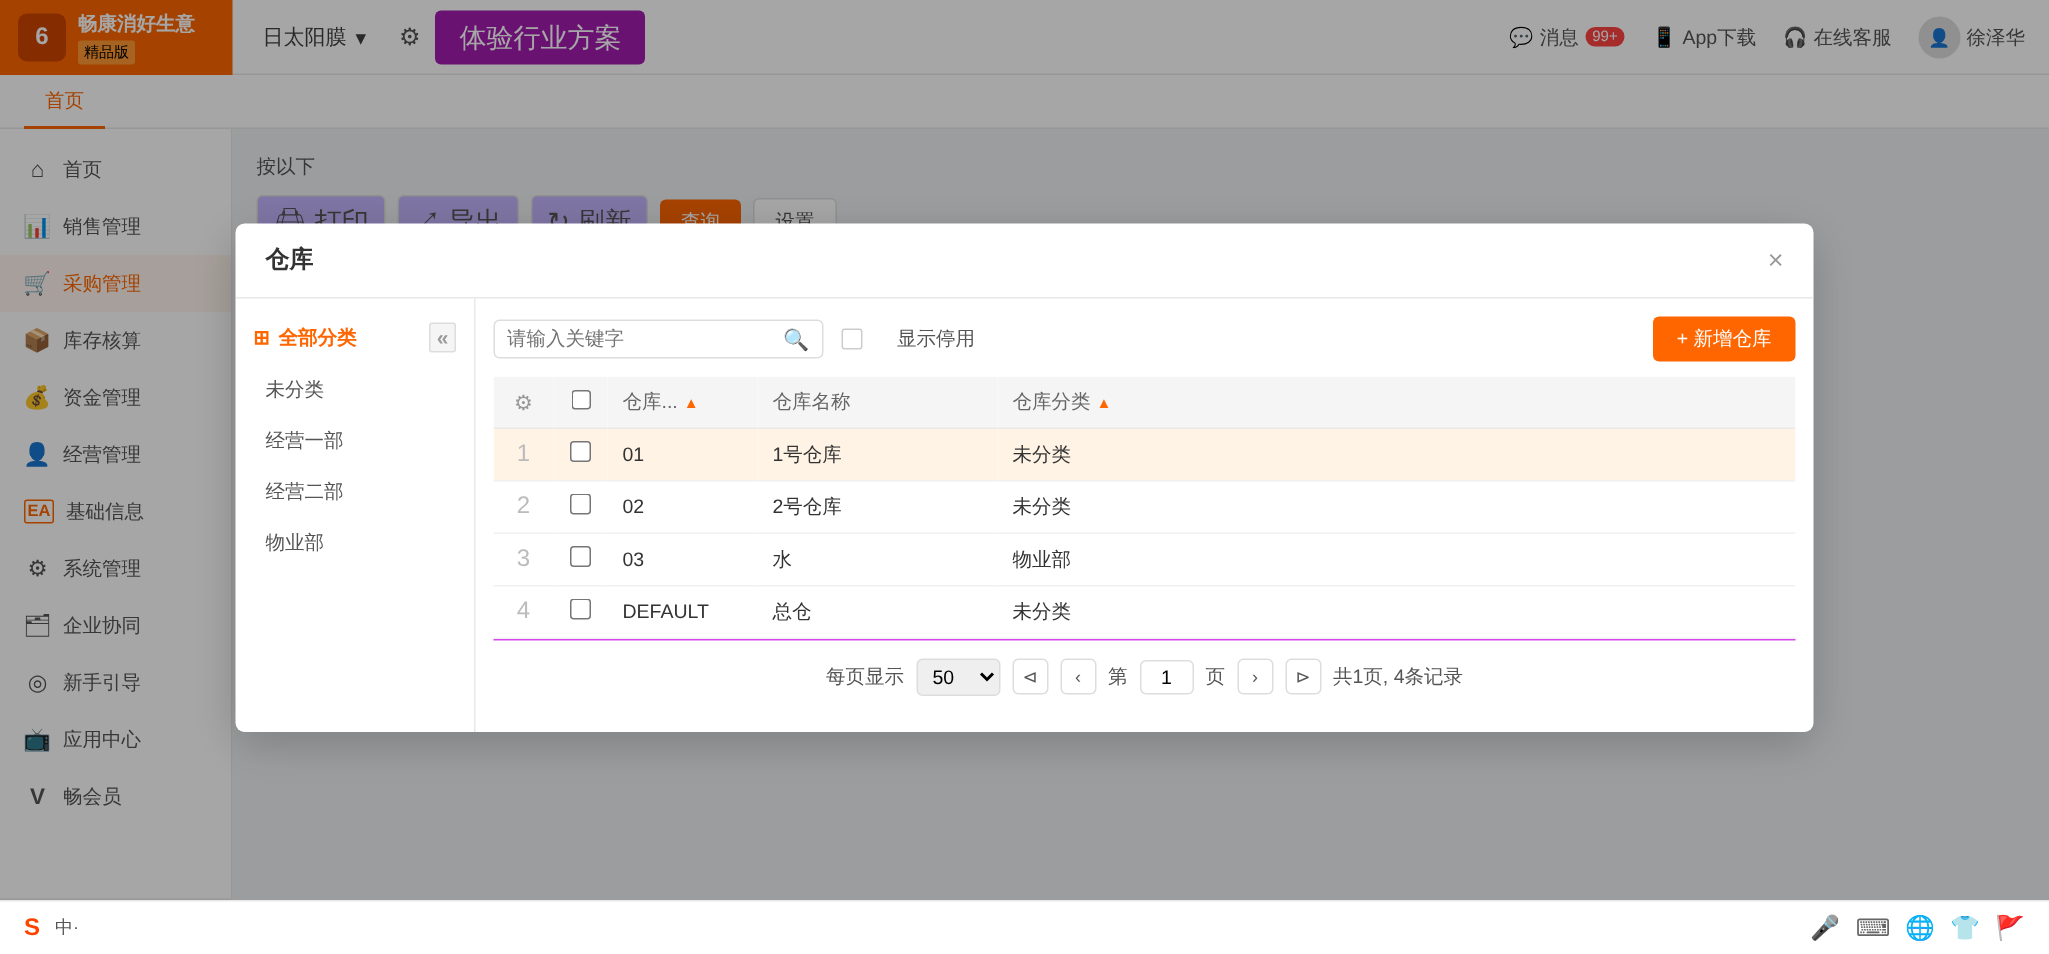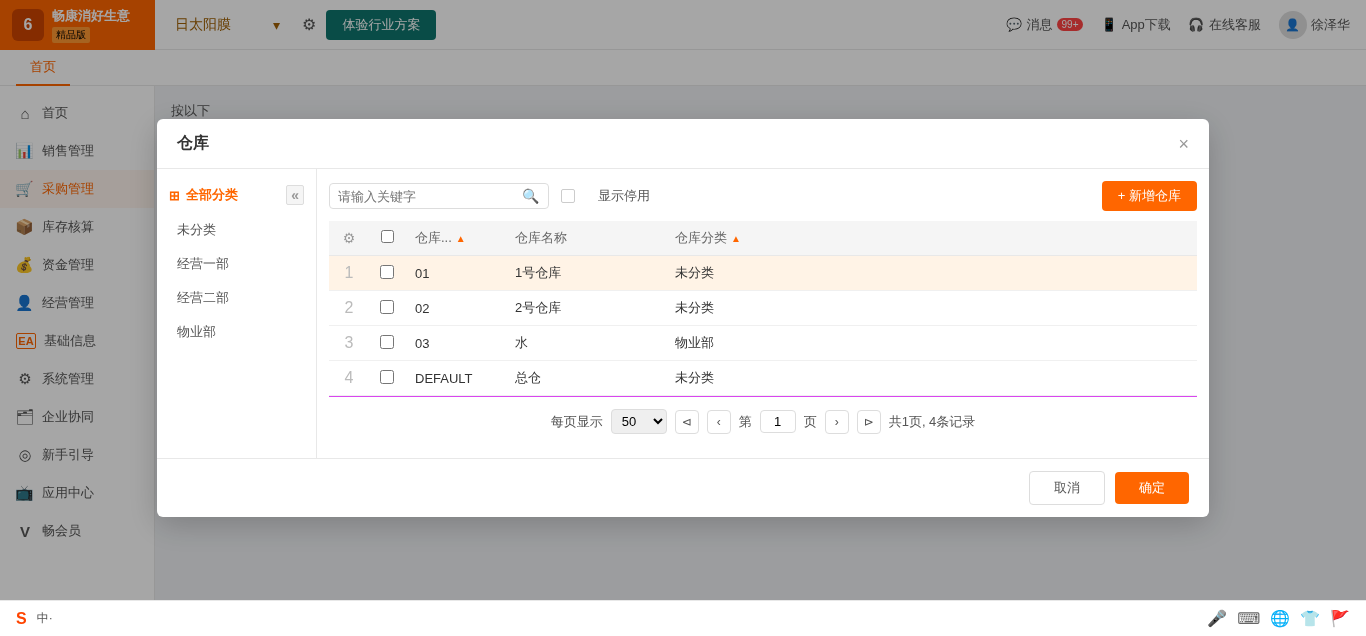--- a/index.html
+++ b/index.html
@@ -28,27 +28,27 @@
     .logo-icon {
       width: 32px; height: 32px;
       background: #cc4400;
       border-radius: 6px;
       display: flex; align-items: center; justify-content: center;
       color: #fff; font-weight: bold; font-size: 16px; margin-right: 8px;
     }
     .logo-badge { font-size: 10px; background: #ff9933; padding: 1px 4px; border-radius: 2px; margin-top: 2px; display: inline-block; }
     .header-store {
       display: flex; align-items: center; margin-left: 20px;
-      color: #a16207; font-size: 14px; cursor: pointer; gap: 36px;
+      color: #404040; font-size: 14px; cursor: pointer;
     }
     .header-store span { margin-right: 6px; }
     .header-actions { display: flex; align-items: center; margin-left: 16px; gap: 10px; }
     .btn-try {
-      background: #0f766e; color: #fff; border: none; border-radius: 4px;
-      padding: 6px 16px; cursor: pointer; font-size: 13px;
+      background: #a21caf; color: #fff; border: none; border-radius: 4px;
+      padding: 6px 16px; cursor: pointer; font-size: 18px;
     }
     .header-right { margin-left: auto; display: flex; align-items: center; gap: 18px; }
     .header-icon-item { display: flex; align-items: center; gap: 4px; cursor: pointer; color: #555; font-size: 13px; }
     .badge-red { background: #ff4444; color: #fff; border-radius: 10px; font-size: 10px; padding: 1px 5px; }
     .header-avatar { width: 28px; height: 28px; border-radius: 50%; background: #ddd; display: flex; align-items: center; justify-content: center; }
 
     
     .nav-tabs {
       height: 36px;
       background: #fff;
@@ -492,24 +492,20 @@
           <span>第</span>
           <input class="page-input" type="text" value="1" style="">
           <span>页</span>
           <button class="page-btn">›</button>
           <button class="page-btn">⊳</button>
           <span>共1页, 4条记录</span>
         </div>
       </div>
     </div>
 
-    <div class="modal-footer">
-      <button class="btn-cancel">取消</button>
-      <button class="btn-confirm">确定</button>
-    </div>
   </div>
 </div>
 
 <div class="bottom-bar">
   <span class="bottom-logo">S</span>
   <span style="font-size:12px;color:#555;">中·</span>
   <div class="bottom-icons">
     <span class="bottom-icon">🎤</span>
     <span class="bottom-icon">⌨</span>
     <span class="bottom-icon">🌐</span>

